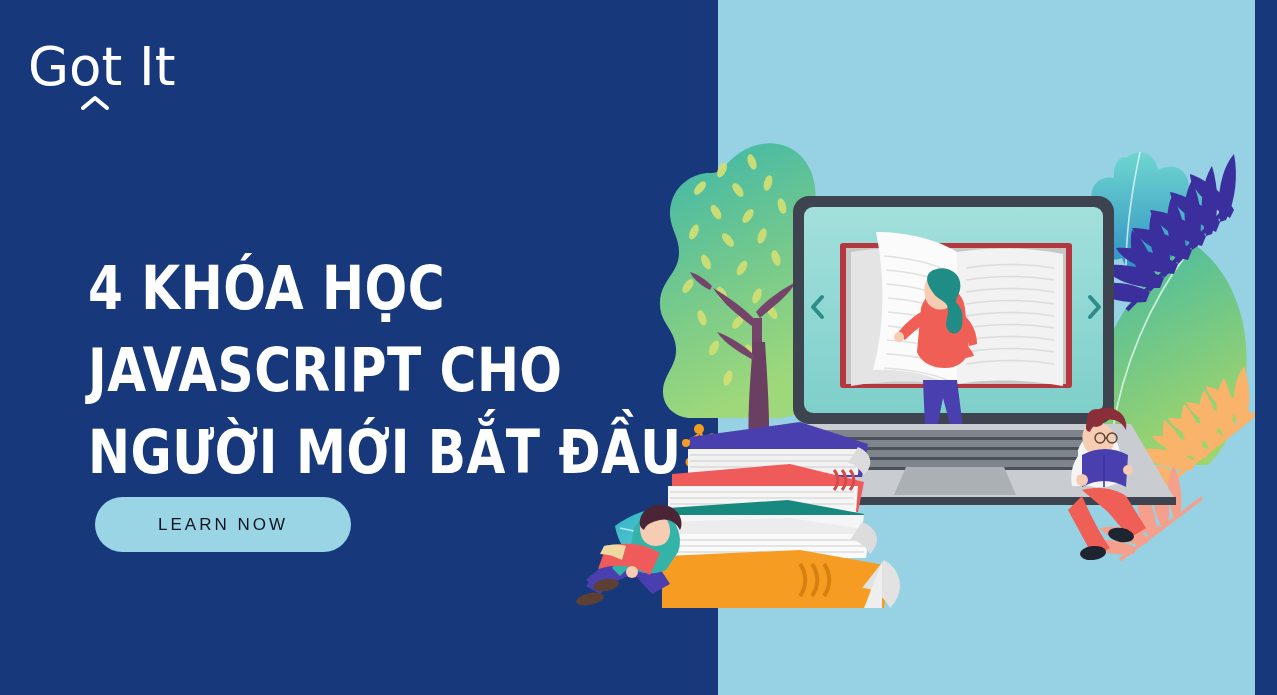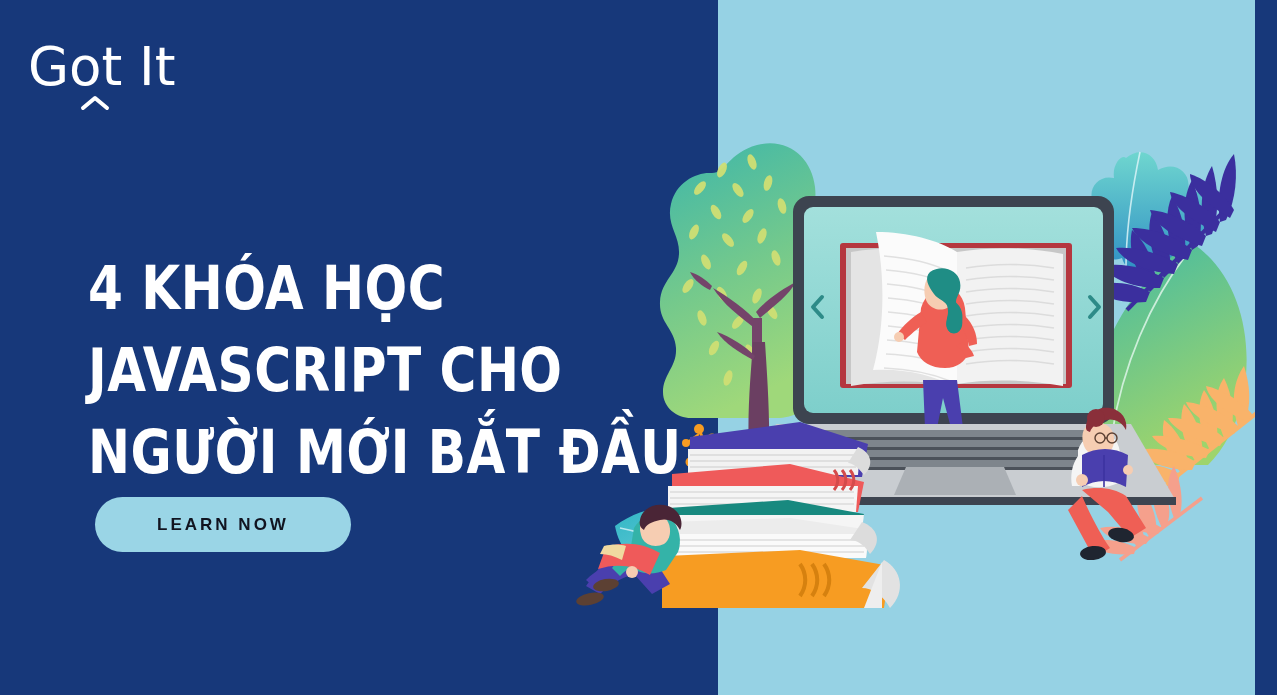--- a/index.html
+++ b/index.html
@@ -40,21 +40,21 @@
 
   
   .cta{
     position:absolute;left:95px;top:497px;width:256px;height:55px;
     background:#9ad5e6;border-radius:28px;z-index:8;
     display:flex;align-items:center;justify-content:center;
     border:none;cursor:pointer;padding:0;
   }
   .cta-label{
     font-family:"Liberation Sans", sans-serif;
-    font-size:17px;font-weight:700;color:#111420;letter-spacing:3px;
+    font-size:17px;font-weight:400;color:#111420;letter-spacing:3px;
   }
 
   
   .stage{position:absolute;left:0;top:0;width:1277px;height:695px;z-index:4;pointer-events:none;}
   .stage svg{display:block;}
 </style>
 </head>
 <body>
 
 <div id="banner">

